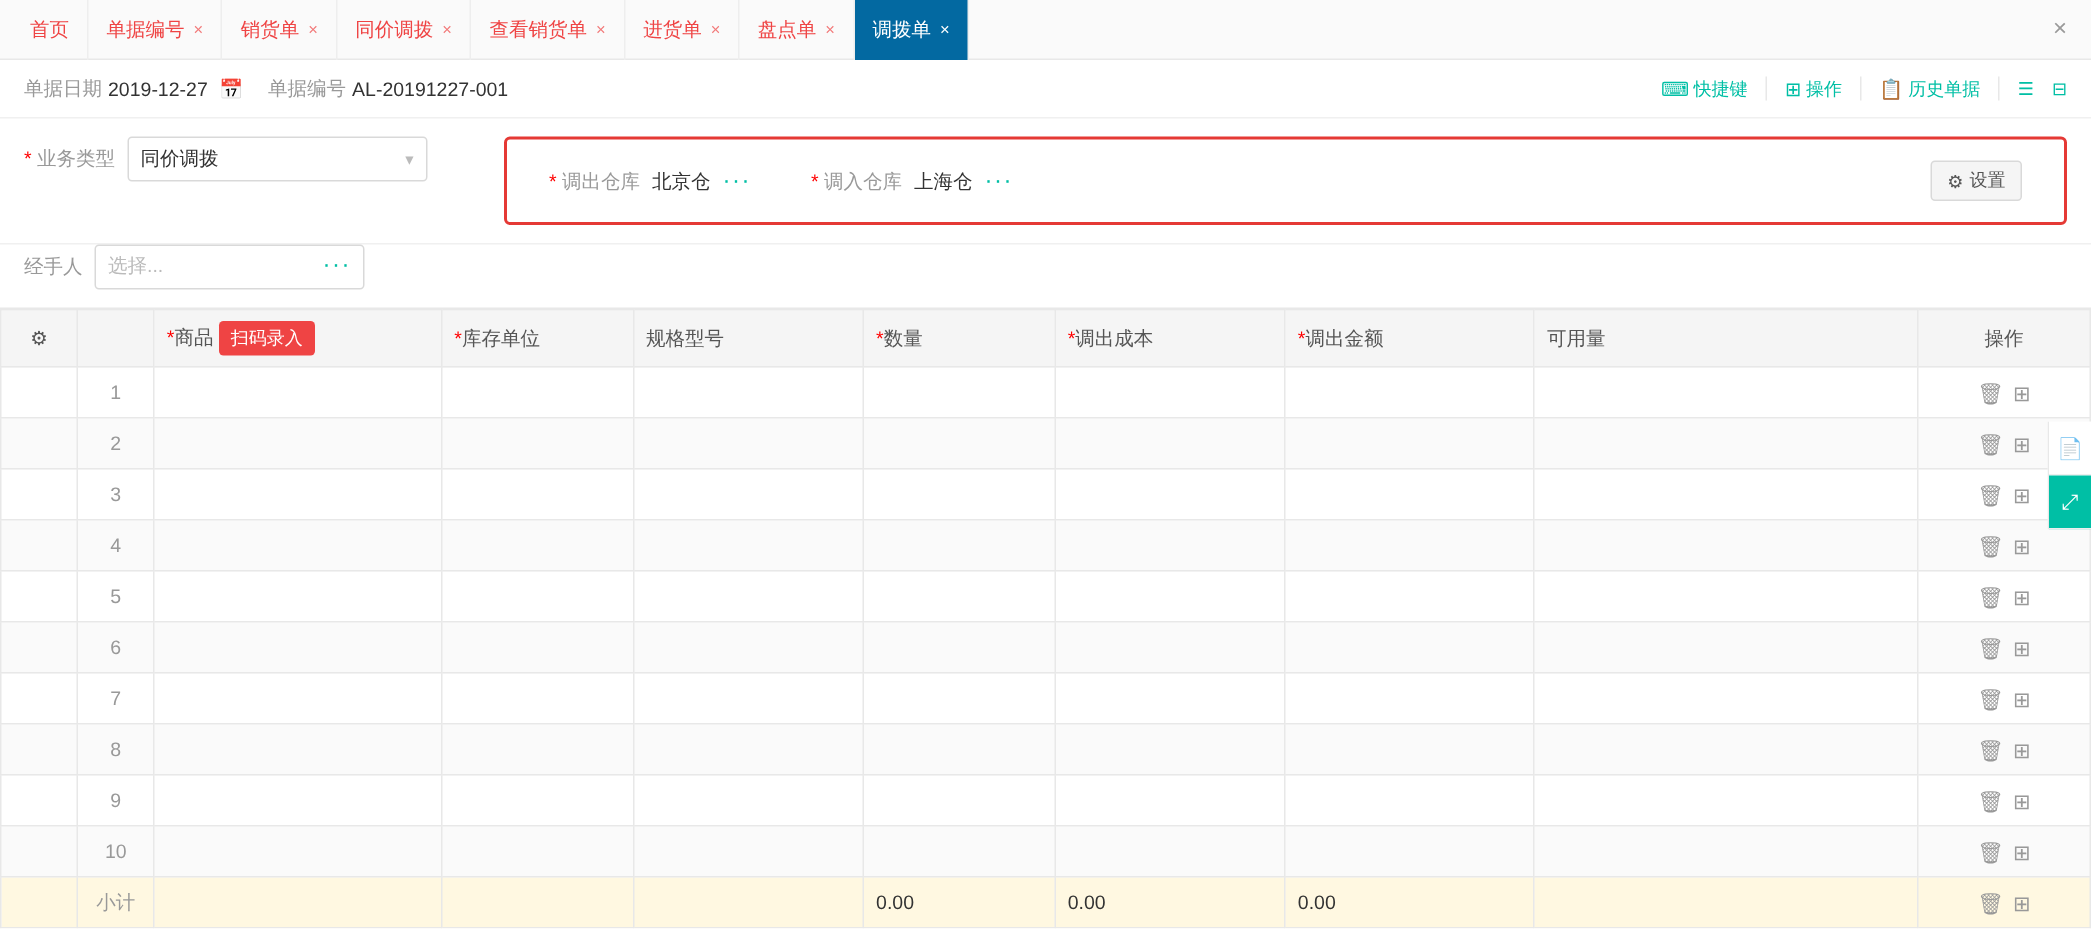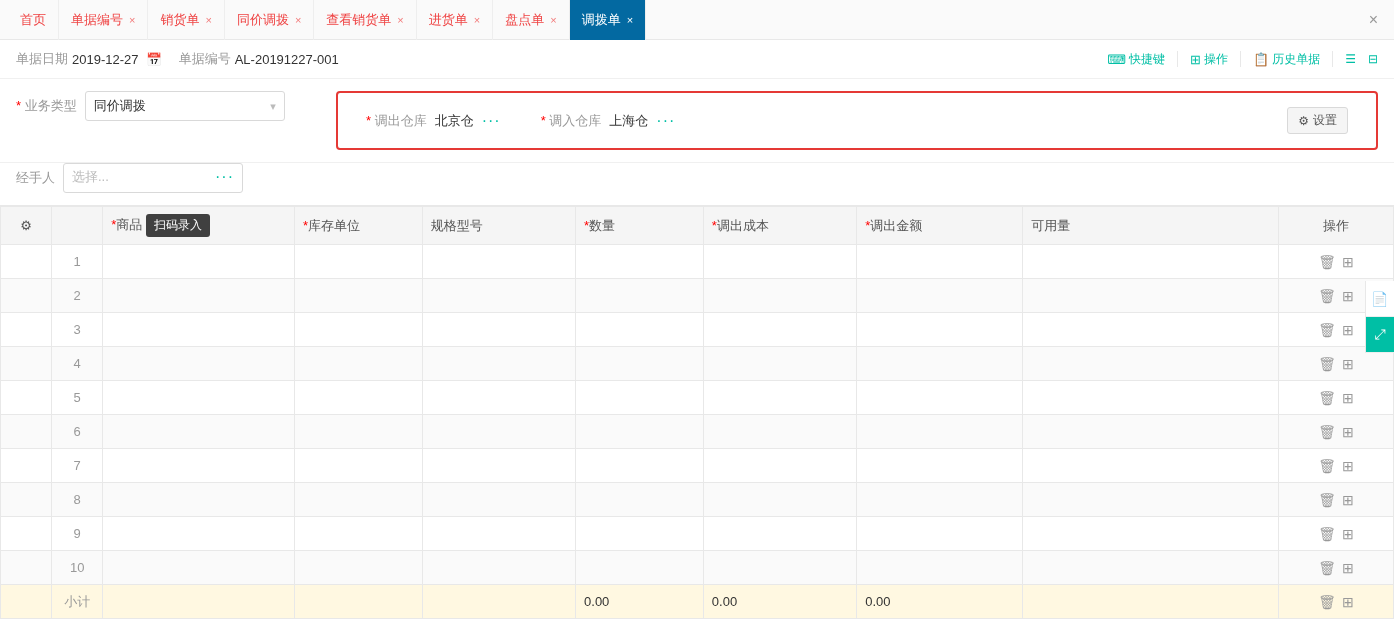--- a/index.html
+++ b/index.html
@@ -132,21 +132,21 @@
       border: 1px solid #e8e8e8; padding: 0 8px; color: #333;
     }
     .row-num { color: #999; text-align: center; }
     .op-cell {
       display: flex; align-items: center; gap: 6px; justify-content: center;
     }
     .op-icon { cursor: pointer; color: #999; font-size: 14px; }
 
     
     .scan-btn {
-      background: #404040; color: #fff; border: none; border-radius: 3px;
+      background: #ef4444; color: #fff; border: none; border-radius: 3px;
       padding: 3px 8px; font-size: 12px; cursor: pointer;
     }
 
     
     .right-sidebar {
       position: fixed; right: 0; top: 50%; transform: translateY(-50%);
       display: flex; flex-direction: column; gap: 0;
       background: #fff; border-left: 1px solid #e8e8e8;
       z-index: 100;
     }

